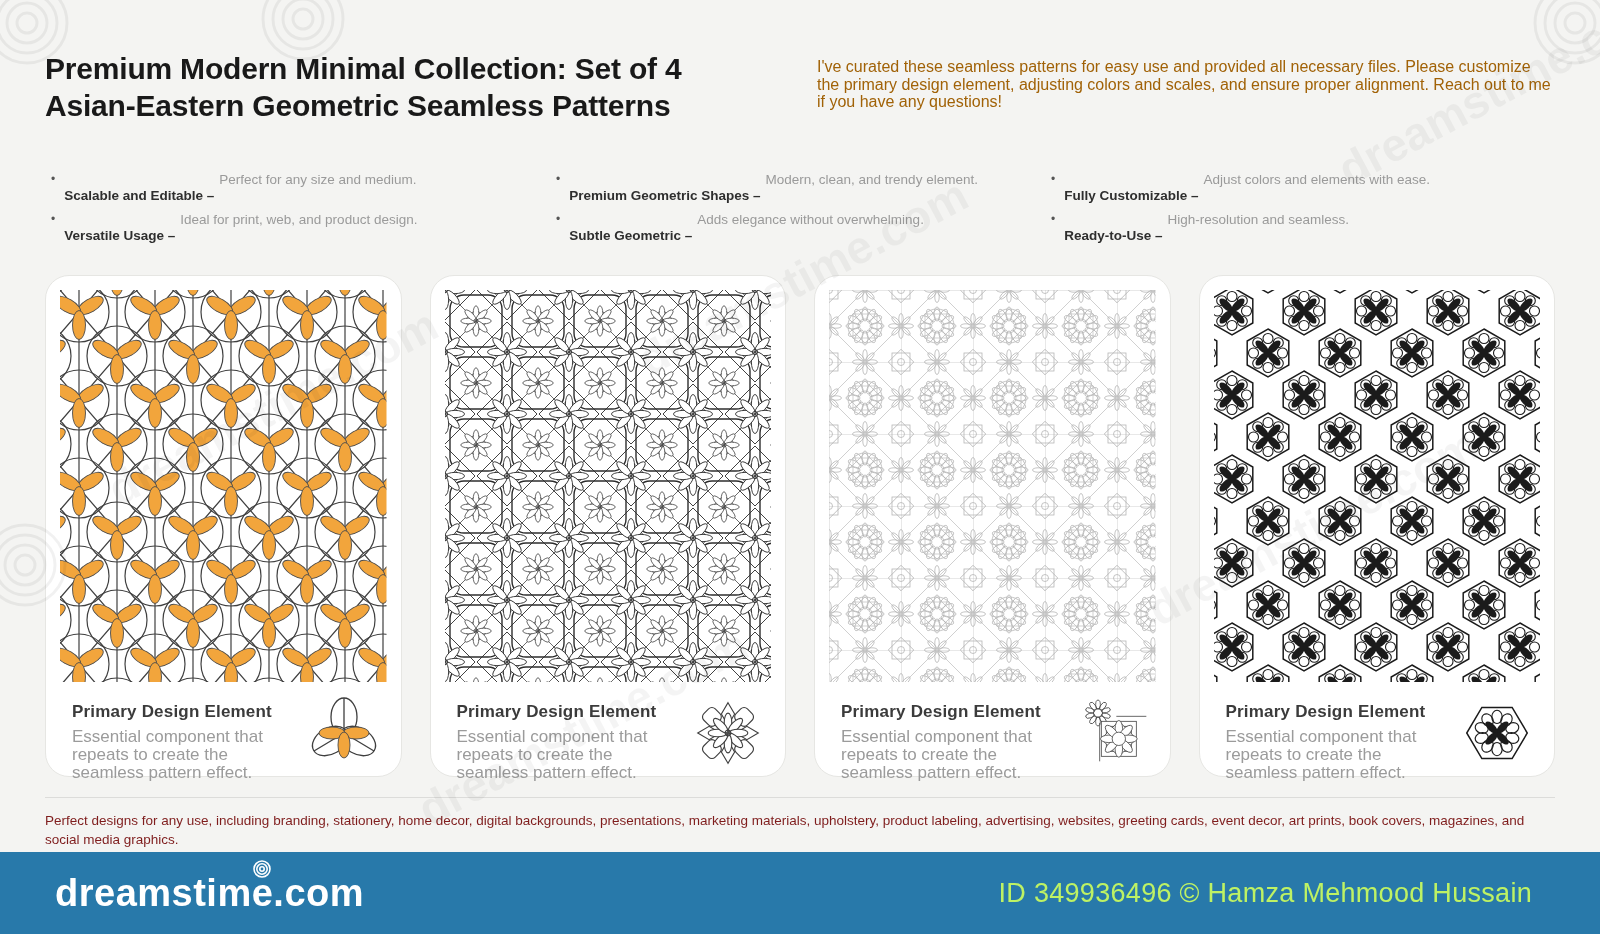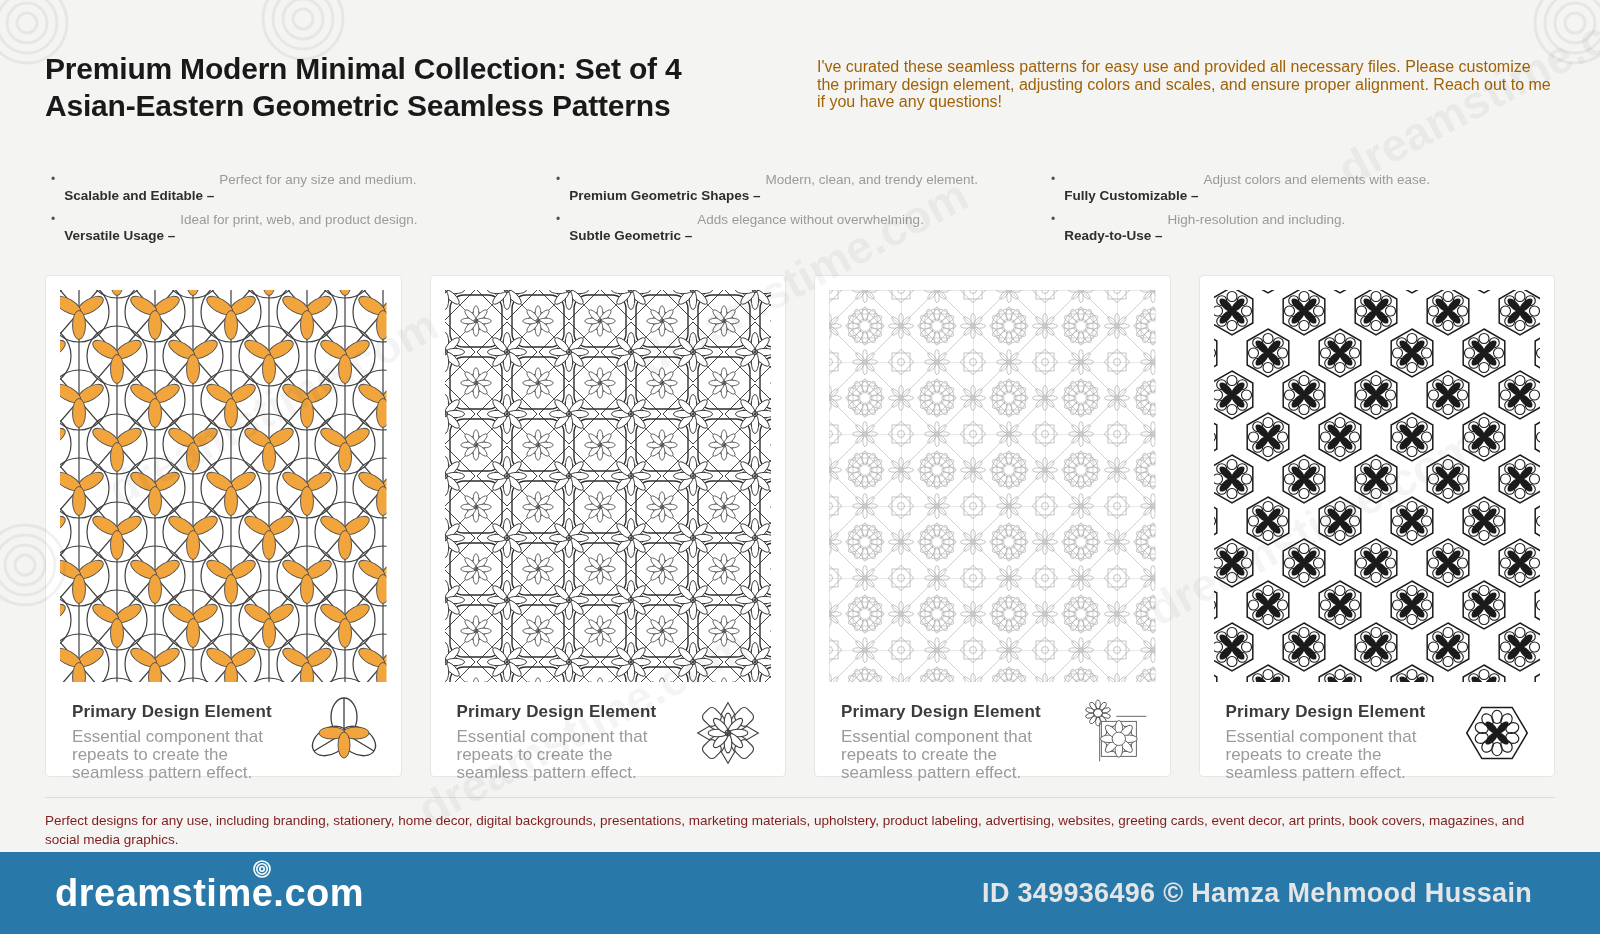--- a/index.html
+++ b/index.html
@@ -24,21 +24,21 @@
   .feat-col.c1 { width:505px; }
   .feat-col.c2 { width:495px; }
   .feat-item { font-size:13.5px; line-height:19px; color:#9a9a9a; display:flex; }
   .bullet { color:#555; margin:0 9px 0 6px; font-size:12px; }
   .feat-item b { color:#2e2e2e; font-weight:700; margin-right:5px; white-space:nowrap;margin-top:16px; }
 
   
   .cards { margin-top:30px; display:flex; gap:28px; }
   .card {
     flex:1; height:502px; background:#fff;
-    border:1px solid #e6e6e3; border-radius:4px;
+    border:1px solid #e6e6e3; border-radius:24px;
     padding:14px; position:relative;
   }
   .swatch { height:392px; overflow:hidden; background:#fff; }
   .swatch svg { display:block; width:100%; height:100%; }
   .card-footer { padding:20px 10px 0 12px; position:relative; }
   .card-heading { font-size:17px; font-weight:700; color:#3b3b3b; letter-spacing:0.2px; }
   .card-desc { margin-top:6px; width:210px; font-size:17px; line-height:18px; color:#9b9b9b; }
   .motif-icon { position:absolute; right:8px; top:14px; width:70px; height:74px; }
   .motif-icon svg { width:100%; height:100%; }
 
@@ -47,21 +47,21 @@
   .note { margin-top:14px; font-size:13.5px; line-height:18.5px; color:#7f1d1d; padding-right:20px; }
 
   
   .wm-bar {
     position:absolute; left:0; right:0; bottom:0; height:82px;
     background:#2879AA; display:flex; align-items:center;
     padding:0 68px 0 55px; z-index:5;
   }
   .wm-logo { position:relative; color:#fff; font-size:38px; font-weight:700; letter-spacing:0.5px; }
   .wm-logo .spiral { position:absolute; top:-12px; left:198px; }
-  .wm-credit { margin-left:auto; color:#e5e5e5; font-size:27px; font-weight:700; letter-spacing:0.3px;text-align:right; }
+  .wm-credit { margin-left:auto; color:#bef264; font-size:27px; font-weight:400; letter-spacing:0.3px;text-align:right; }
 
   
   .wm-diag {
     position:absolute; font-size:46px; font-weight:700; color:#000;
     opacity:0.04; transform:rotate(-28deg); white-space:nowrap; z-index:4; pointer-events:none;
   }
   .wm-spiral { position:absolute; opacity:0.05; z-index:4; pointer-events:none; }
 </style>
 </head>
 <body>
@@ -142,21 +142,21 @@
     </div>
     <div class="feat-col c3">
       <div class="feat-item">
           <span class="bullet">•</span>
           <b>Fully Customizable –</b>
           <span>Adjust colors and elements with ease.</span>
         </div>
       <div class="feat-item">
           <span class="bullet">•</span>
           <b>Ready-to-Use –</b>
-          <span>High-resolution and including.</span>
+          <span>High-resolution and seamless.</span>
         </div>
     </div>
   </div>
 
   <div class="cards">
 
     <div class="card">
       <div class="swatch">
         <svg>
           <defs>

